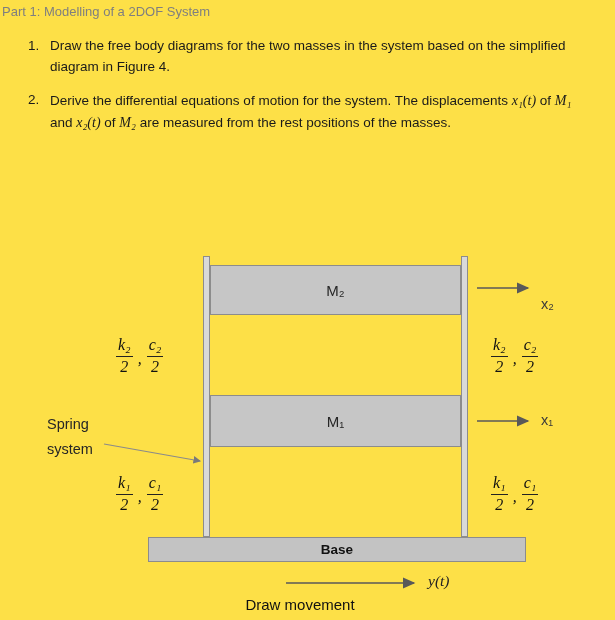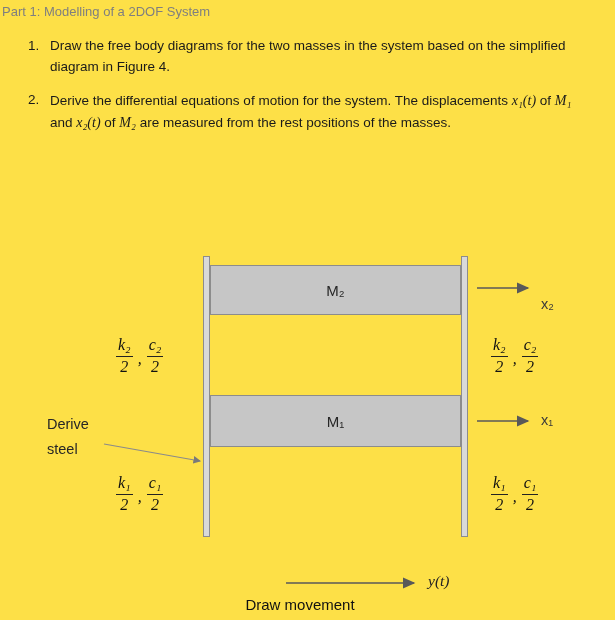--- a/index.html
+++ b/index.html
@@ -66,20 +66,23 @@
   <div class="column" style="left:461px; top:256px; height:281px;"></div>
 
   <div class="mass-box" style="left:210px; top:265px; width:251px; height:50px;">
     <span>M₂</span>
   </div>
 
   <div class="mass-box" style="left:210px; top:395px; width:251px; height:52px;">
     <span>M₁</span>
   </div>
 
+  <div class="base-box" style="left:148px; top:537px; width:378px; height:25px;">
+    <span>Base</span>
+  </div>
 
   <div class="frac-group" style="left:116px; top:336px;">
     <span class="frac">
       <span class="fnum">k₂</span>
       <span class="fden">2</span>
     </span>
     <span class="fcomma">,</span>
     <span class="frac">
       <span class="fnum">c₂</span>
       <span class="fden">2</span>
@@ -119,22 +122,22 @@
     <span class="frac">
       <span class="fnum">c₁</span>
       <span class="fden">2</span>
     </span>
   </div>
 
   <span class="xlabel" style="left:541px; top:279px;margin-top:17px;">x₂</span>
   <span class="xlabel" style="left:541px; top:412px;">x₁</span>
 
   <div class="spring-steel">
-    <div>Derive</div>
-    <div>steel</div>
+    <div>Spring</div>
+    <div>system</div>
   </div>
 
   <span class="ylabel">y(t)</span>
   <div class="base-movement">Draw movement</div>
 
   <svg class="arrows" width="615" height="620" viewBox="0 0 615 620">
     <defs>
       <marker id="ah" markerWidth="10" markerHeight="8" refX="8" refY="4" orient="auto">
         <polygon points="0,0 9,4 0,8" fill="#595959"></polygon>
       </marker>

